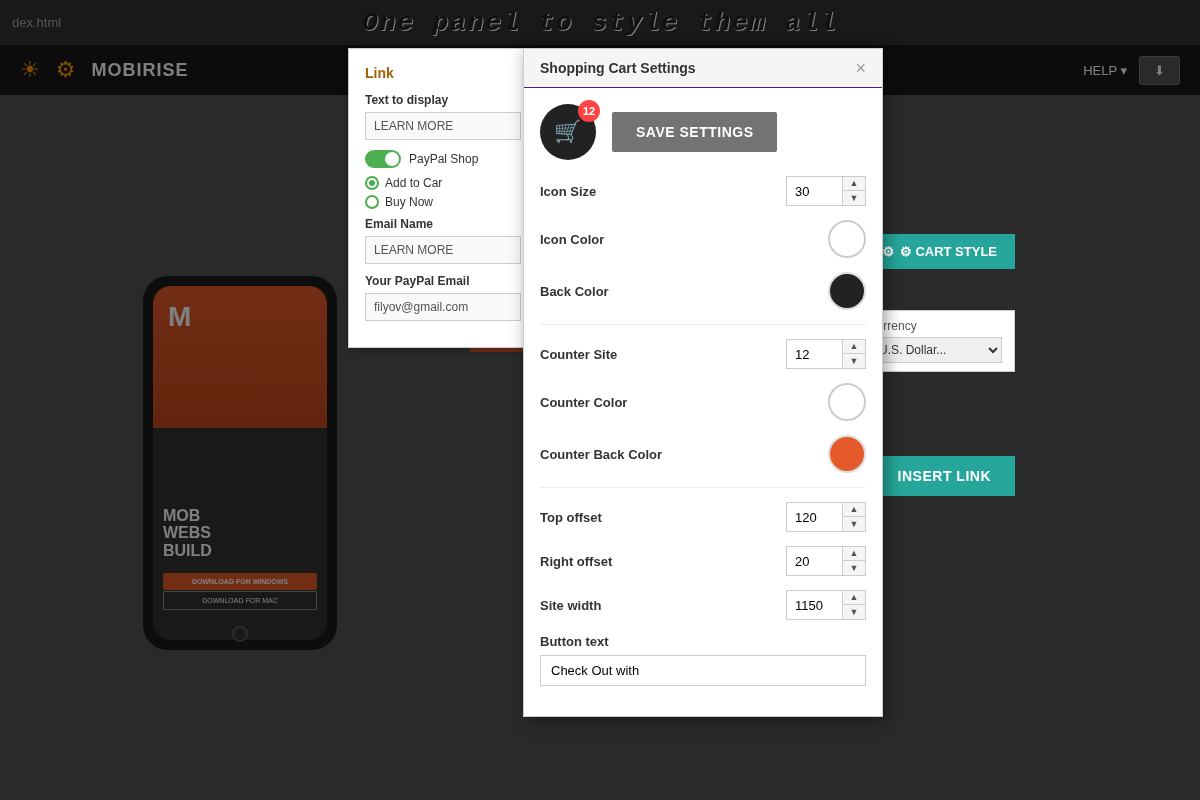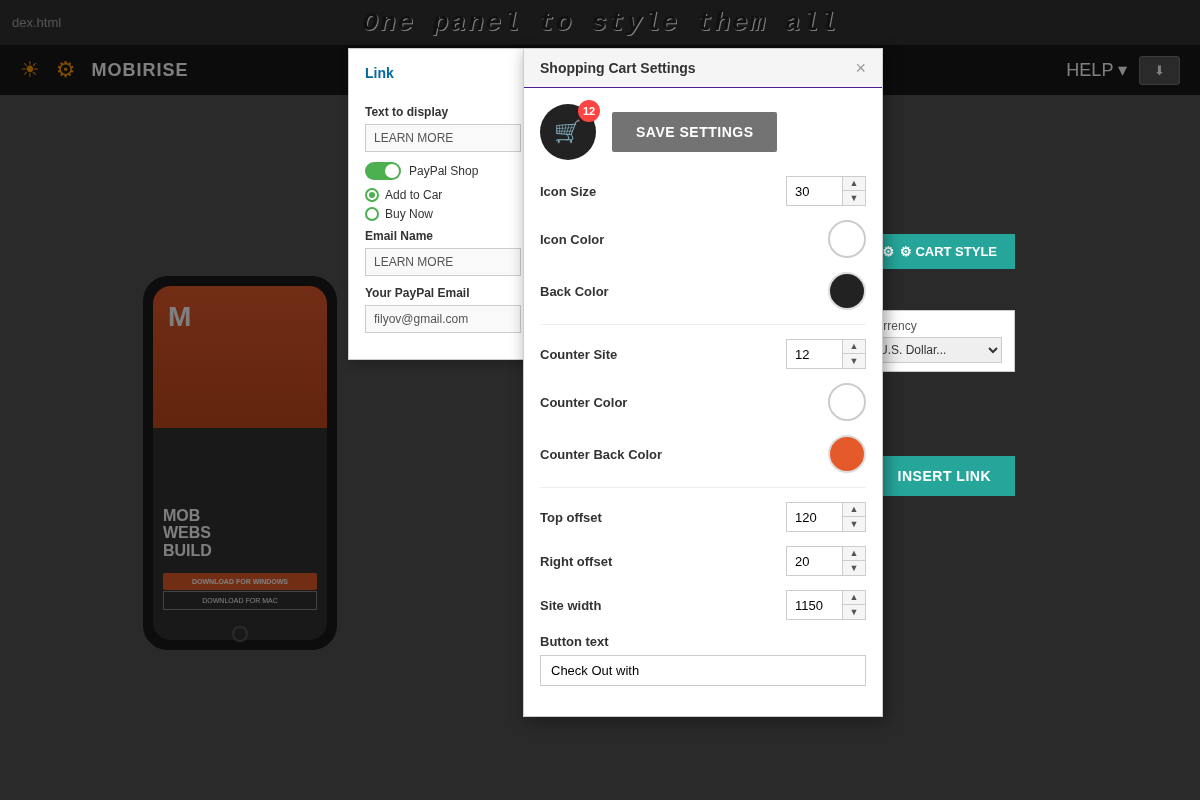--- a/index.html
+++ b/index.html
@@ -42,21 +42,21 @@
       z-index: 2;
     }
     .sun-icon { color: #f90; font-size: 22px; }
     .gear-icon { color: #f90; font-size: 22px; }
     .mobirise-label { color: white; font-size: 18px; font-weight: bold; letter-spacing: 1px; }
 
     .mobirise-right {
       margin-left: auto; display: flex; align-items: center; gap: 12px;
     }
     .help-btn {
-      color: white; font-size: 18px; background: none; border: none; cursor: pointer;
+      color: white; font-size: 13px; background: none; border: none; cursor: pointer;
     }
     .download-btn {
       background: #555; border: 1px solid #777; color: white;
       padding: 6px 14px; font-size: 13px; cursor: pointer; border-radius: 3px;
     }
 
     
     .hero-content {
       position: absolute; top: 60px; left: 0; right: 0; bottom: 0;
       display: flex; align-items: flex-start; padding: 30px 40px;
@@ -100,21 +100,21 @@
       position: absolute; inset: 0; background: rgba(0,0,0,0.5); z-index: 20;
     }
 
     
     .link-panel {
       position: absolute; left: 348px; top: 48px; width: 190px;
       background: white; border: 1px solid #ccc; z-index: 30;
       padding: 16px; box-shadow: 2px 2px 10px rgba(0,0,0,0.3);
     }
     .link-panel-title {
-      font-size: 14px; color: #0369a1; margin-bottom: 24px; font-weight: bold;
+      font-size: 14px; color: #a16207; margin-bottom: 12px; font-weight: bold;
     }
     .field-label {
       font-size: 12px; color: #333; margin-bottom: 5px; font-weight: 600;
     }
     .text-input {
       width: 100%; border: 1px solid #ccc; padding: 6px 8px;
       font-size: 12px; color: #555; background: #f9f9f9; margin-bottom: 10px;
     }
     .toggle-row {
       display: flex; align-items: center; gap: 8px; margin-bottom: 8px;

